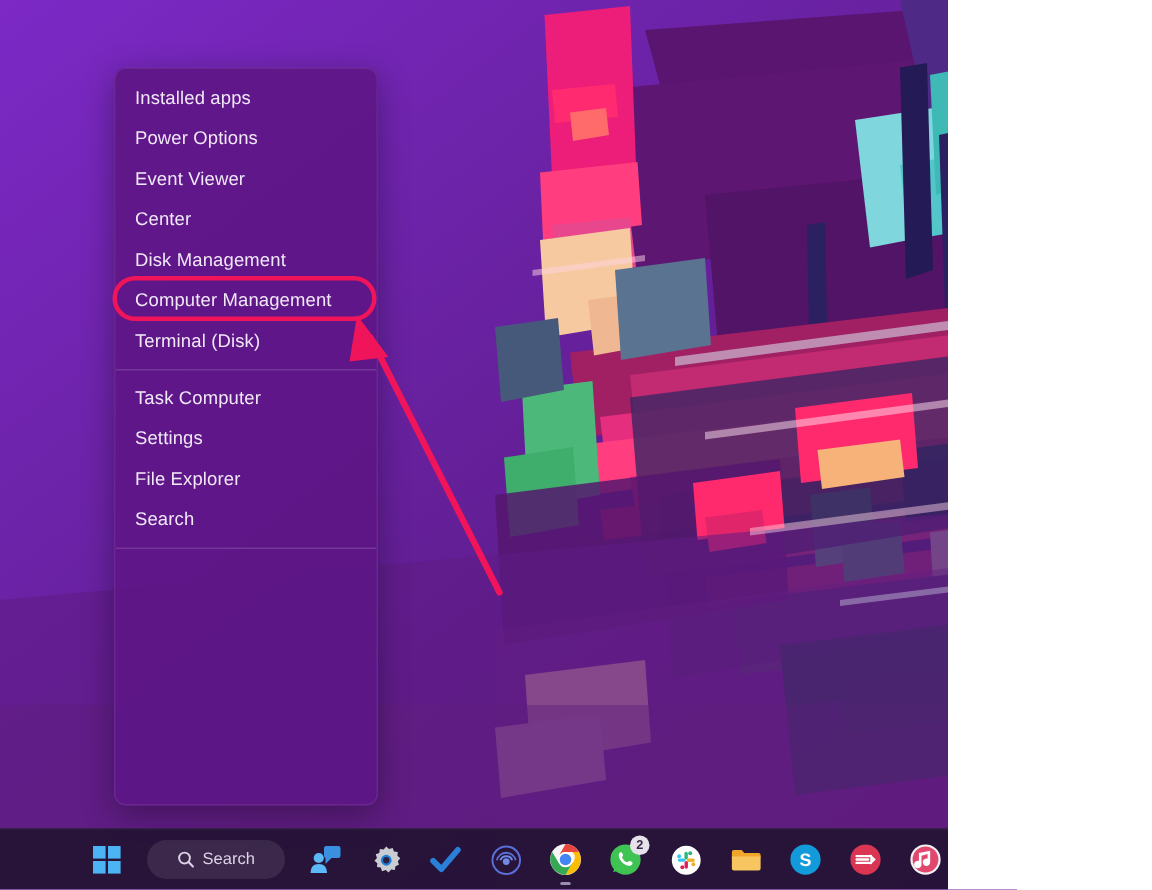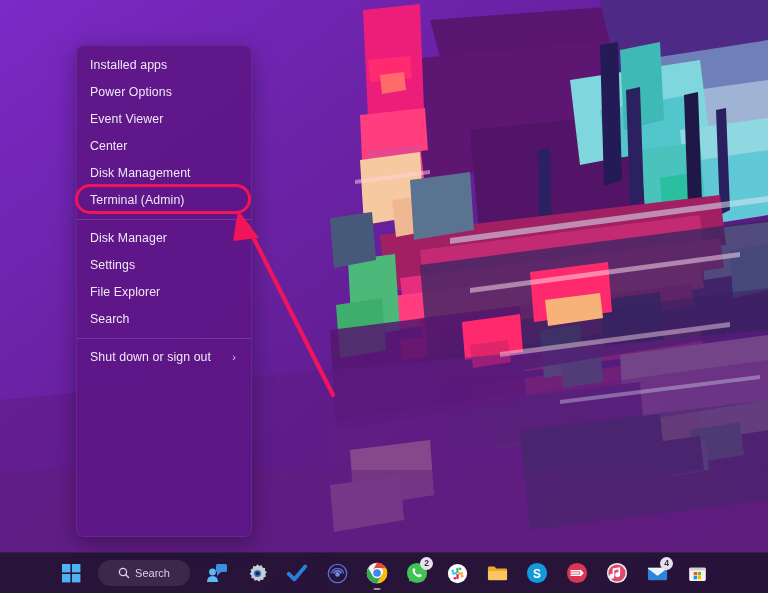--- a/index.html
+++ b/index.html
@@ -5,21 +5,21 @@
   html, body {
     margin: 0;
     padding: 0;
     width: 768px;
     height: 593px;
     overflow: hidden;
     font-family: "Liberation Sans", sans-serif;
   }
   #screen {
     position: relative;
-    width: 768px;
+    width: 632px;
     height: 593px;
     overflow: hidden;
     background: #6a1f9e;
   }
 
   
   #wallpaper {
     position: absolute;
     inset: 0;
     background:
@@ -272,48 +272,47 @@
       <div class="menu-item">
         <span>Event Viewer</span>
       </div>
       <div class="menu-item">
         <span>Center</span>
       </div>
       <div class="menu-item">
         <span>Disk Management</span>
       </div>
       <div class="menu-item">
-        <span>Terminal (Admin)</span>
+        <span>Computer Management</span>
+      </div>
+      <div class="menu-item">
+        <span>Terminal (Disk)</span>
       </div>
     </div>
 
     <div class="menu-sep"></div>
 
     <div>
       <div class="menu-item">
-        <span>Disk Manager</span>
+        <span>Task Computer</span>
       </div>
       <div class="menu-item">
         <span>Settings</span>
       </div>
       <div class="menu-item">
         <span>File Explorer</span>
       </div>
       <div class="menu-item">
         <span>Search</span>
       </div>
     </div>
 
     <div class="menu-sep"></div>
 
     <div>
-      <div class="menu-item">
-        <span>Shut down or sign out</span>
-        <span class="chev">›</span>
-      </div>
       <div class="menu-item">
         
       </div>
     </div>
   </div>
 
   <div id="highlight-box"></div>
 
   <svg id="arrow-svg" viewBox="0 0 130 200">
     <line x1="108" y1="190" x2="22" y2="20" stroke="#f0145a" stroke-width="4.2" stroke-linecap="round"></line>

